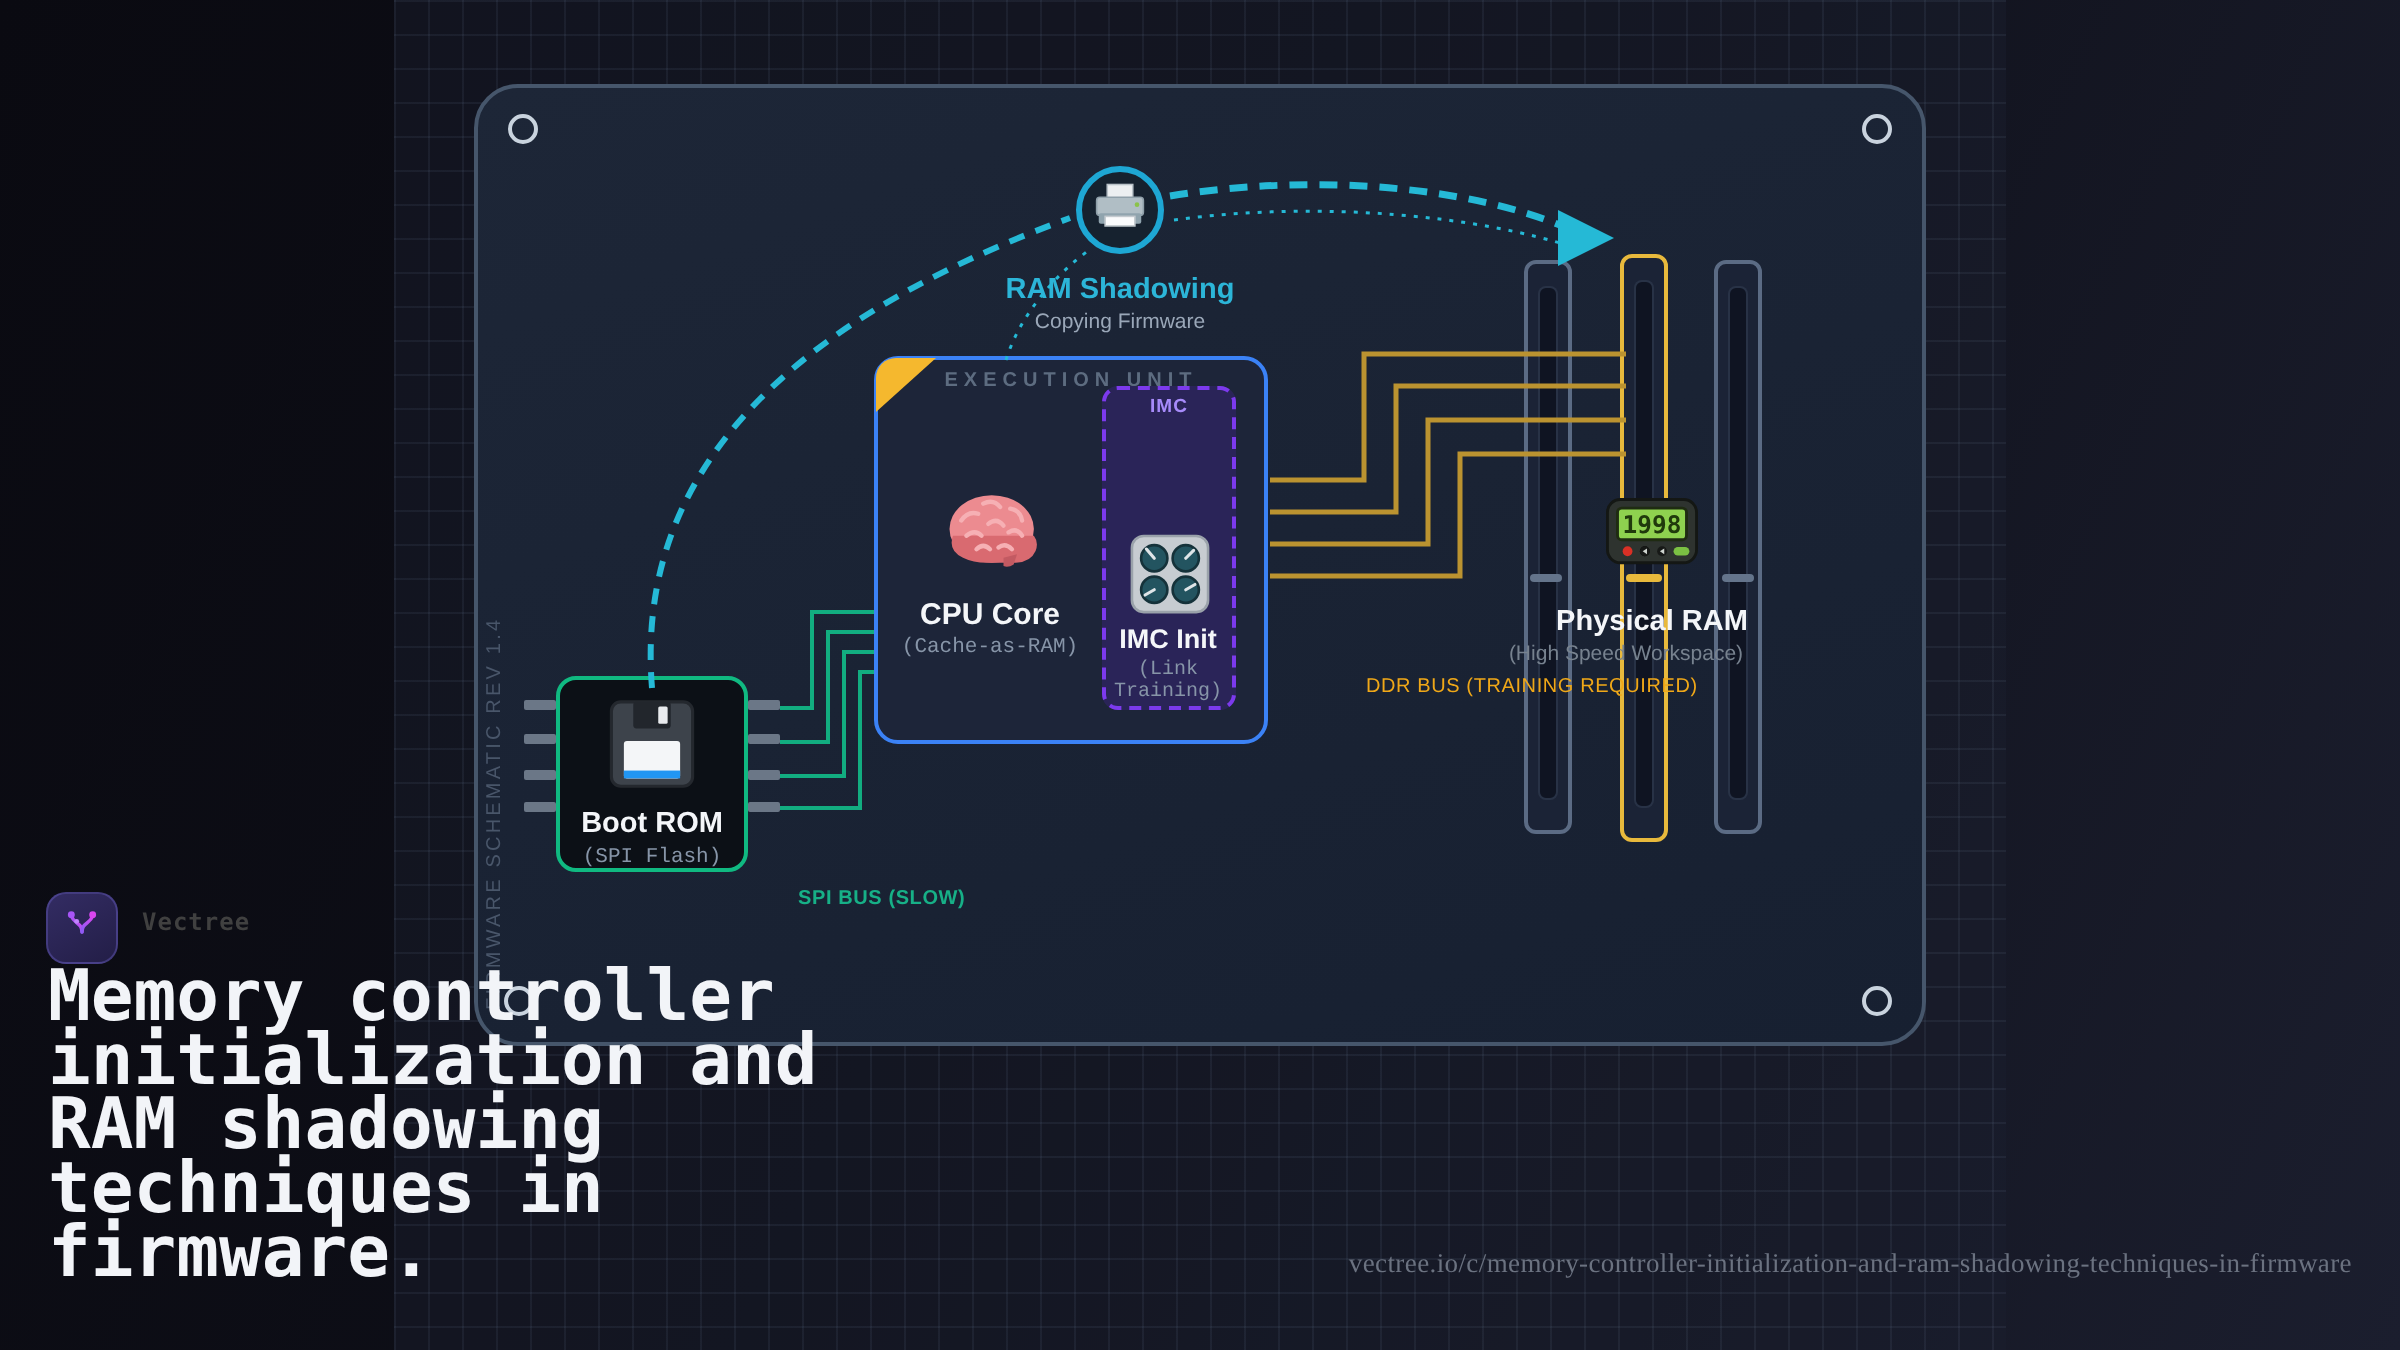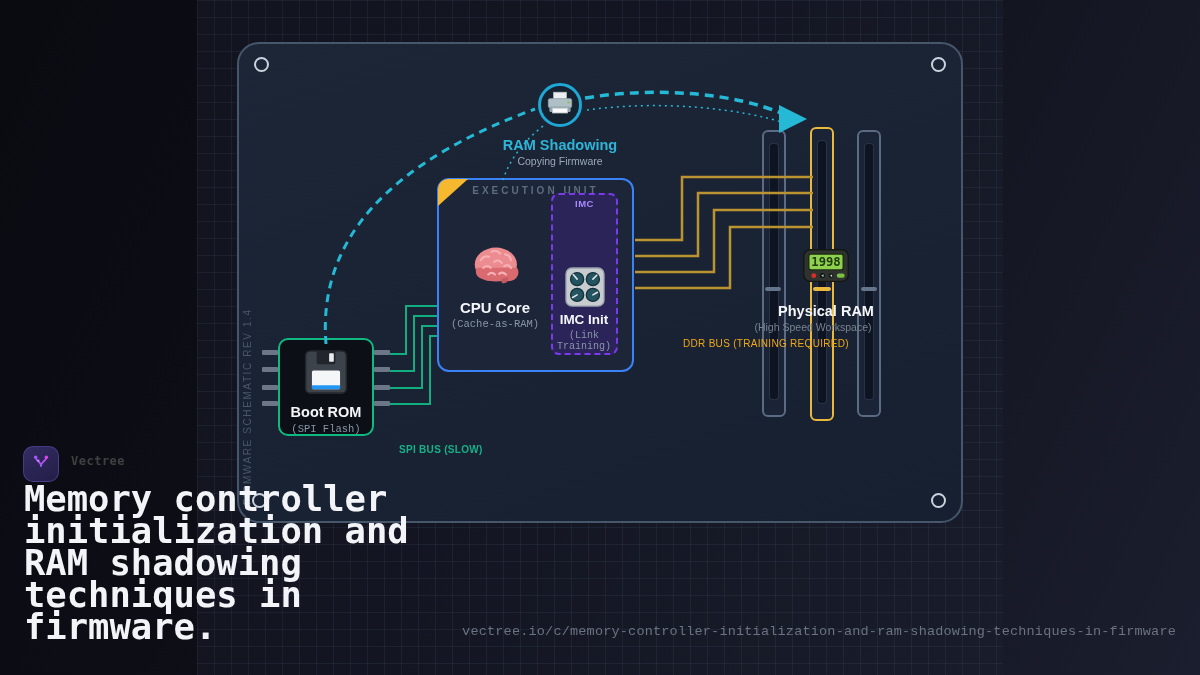--- a/index.html
+++ b/index.html
@@ -103,21 +103,21 @@
   .brand-name {
     left:71px; top:454px; font-family:"DejaVu Sans Mono",monospace;
     font-size:12px; font-weight:bold; color:#404040; letter-spacing:.5px;
   }
   .big-title {
     left:24px; top:483px; width:470px;
     font-family:"DejaVu Sans Mono",monospace;
     font-size:35.5px; font-weight:bold; line-height:32px; color:#f2f4f8;
   }
   .url {
-    right:24px; top:624px; font-family:Liberation Mono, monospace;
+    right:24px; top:624px; font-family:Liberation Serif, serif;
     font-size:13.5px; color:#6b7280; letter-spacing:.2px;text-align:right;
   }
   svg.wires { left:0; top:0; pointer-events:none; }
 </style>
 </head>
 <body>
 
 <div class="abs grid-band"></div>
 
 <div class="abs panel"></div>

